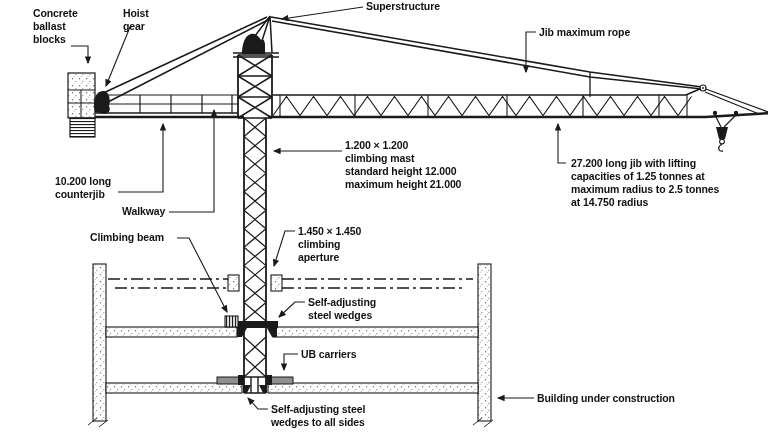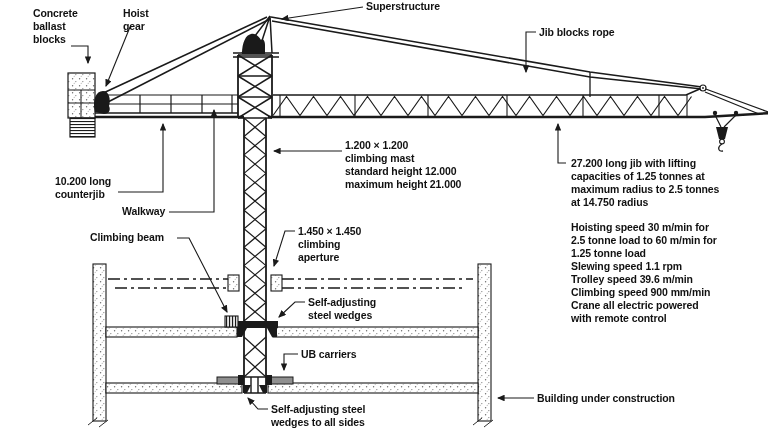--- a/index.html
+++ b/index.html
@@ -205,43 +205,35 @@
       <path d="M519,398 H483" marker-end="url(#arr)"></path>
     </g>
   </svg>
 
   <div class="lbl" style="left:18px;top:7px">Concrete
 ballast
 blocks</div>
   <div class="lbl" style="left:108px;top:7px">Hoist
 gear</div>
   <div class="lbl" style="left:351px;top:0px">Superstructure</div>
-  <div class="lbl" style="left:524px;top:26px">Jib blocks rope</div>
+  <div class="lbl" style="left:524px;top:26px">Jib maximum rope</div>
   <div class="lbl" style="left:40px;top:175px">10.200 long
 counterjib</div>
   <div class="lbl" style="left:107px;top:205px">Walkway</div>
   <div class="lbl" style="left:75px;top:231px">Climbing beam</div>
   <div class="lbl" style="left:330px;top:139px">1.200 × 1.200
 climbing mast
 standard height 12.000
 maximum height 21.000</div>
   <div class="lbl" style="left:283px;top:225px">1.450 × 1.450
 climbing
 aperture</div>
   <div class="lbl" style="left:556px;top:157px">27.200 long jib with lifting
 capacities of 1.25 tonnes at
 maximum radius to 2.5 tonnes
 at 14.750 radius</div>
-  <div class="lbl" style="left:556px;top:221px">Hoisting speed 30 m/min for
-2.5 tonne load to 60 m/min for
-1.25 tonne load
-Slewing speed 1.1 rpm
-Trolley speed 39.6 m/min
-Climbing speed 900 mm/min
-Crane all electric powered
-with remote control</div>
   <div class="lbl" style="left:293px;top:296px">Self-adjusting
 steel wedges</div>
   <div class="lbl" style="left:286px;top:348px">UB carriers</div>
   <div class="lbl" style="left:256px;top:403px">Self-adjusting steel
 wedges to all sides</div>
   <div class="lbl" style="left:522px;top:392px">Building under construction</div>
 </div>
 
 </body></html>

